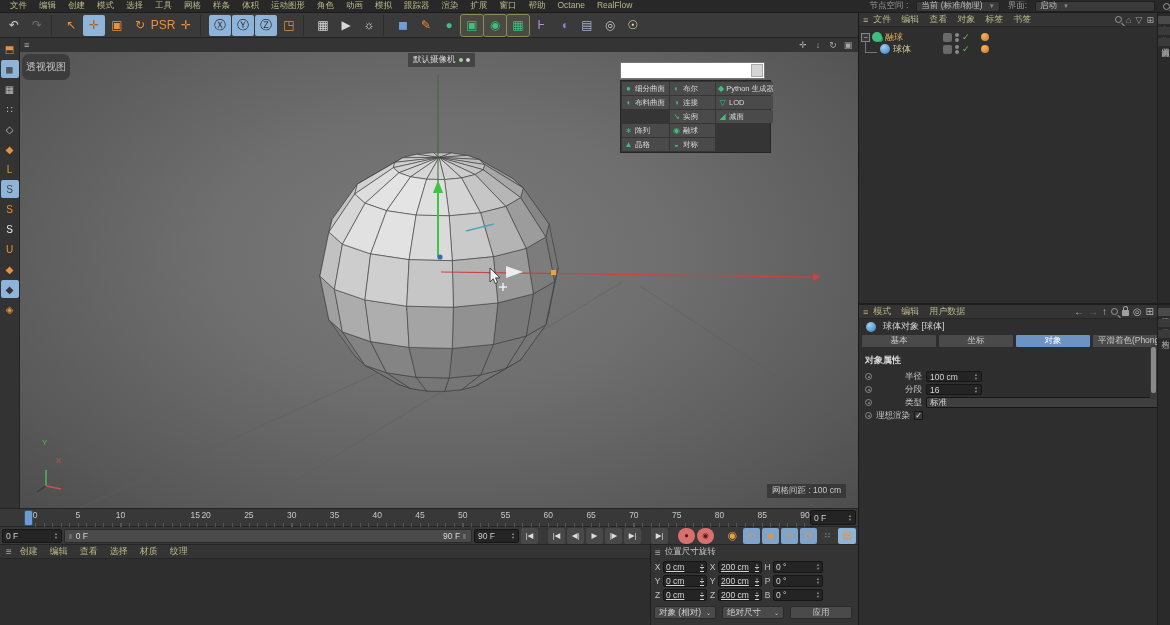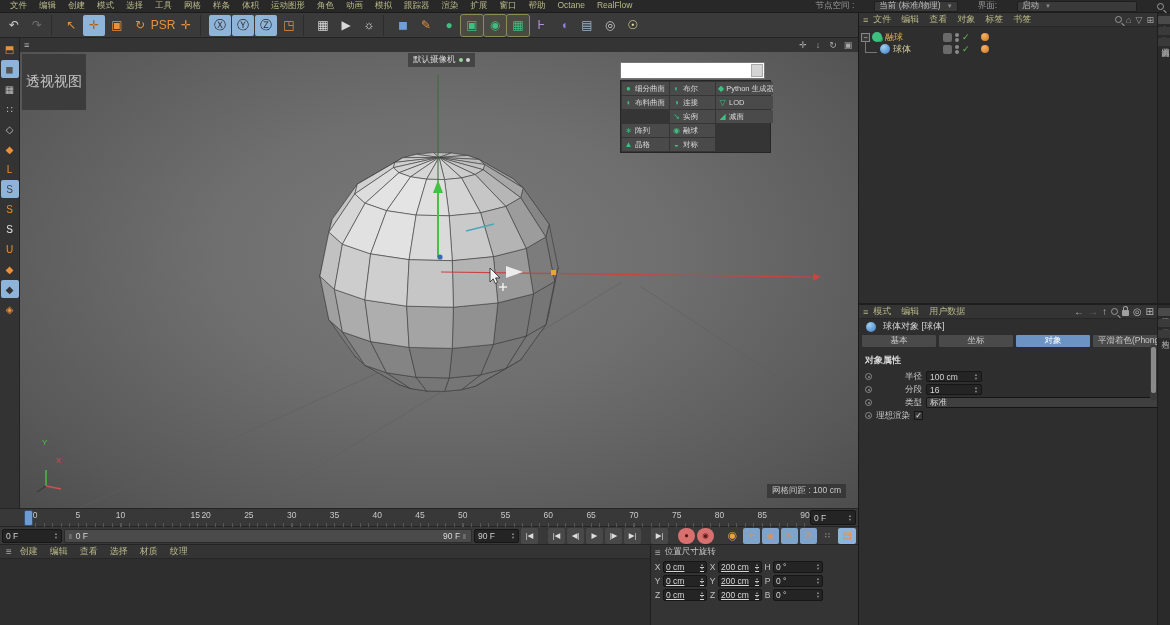--- a/index.html
+++ b/index.html
@@ -4,21 +4,21 @@
 <style>
   html,body{margin:0;padding:0;background:#222;}
   *{box-sizing:border-box;font-family:"Liberation Sans","DejaVu Sans",sans-serif;}
   .app{position:relative;width:1170px;height:625px;background:#2b2b2b;overflow:hidden;color:#cfcfcf;}
   .abs{position:absolute;}
 
   
   .menubar{left:0;top:0;width:1170px;height:13px;background:#282828;border-bottom:1px solid #1c1c1c;
     display:flex;align-items:center;font-size:8.5px;color:#b9b98a;padding-left:4px;}
   .menubar .mi{padding:0 6px;white-space:nowrap;}
-  .mb-right{margin-left:auto;display:flex;align-items:center;gap:20px;color:#9a9a9a;padding-right:6px;}
+  .mb-right{margin-left:auto;display:flex;align-items:center;gap:8px;color:#9a9a9a;}
   .mb-dd{background:#3a3a3a;border:1px solid #1f1f1f;border-radius:2px;padding:0 4px;height:11px;display:flex;align-items:center;gap:6px;color:#bdbdbd;}
   .mb-dd .car{font-size:6px;color:#8a8a8a;}
   .i-search{width:7px;height:7px;border:1px solid #9a9a9a;border-radius:50%;position:relative;display:inline-block;}
   .i-search::after{content:"";position:absolute;width:4px;height:1px;background:#9a9a9a;transform:rotate(45deg);left:5px;top:7px;}
 
   
   .toolbar{left:0;top:13px;width:858px;height:25px;background:#3a3a3a;border-bottom:1px solid #232323;
     display:flex;align-items:center;gap:1px;padding-left:3px;}
   .tb{width:22px;height:21px;border-radius:2px;display:flex;align-items:center;justify-content:center;
     font-size:12px;color:#cfcfcf;background:transparent;position:relative;}
@@ -33,21 +33,21 @@
   .lt.hl{background:#8fb4d9;color:#222;}
 
   
   .viewport{left:20px;top:38px;width:838px;height:470px;
     background:radial-gradient(ellipse at 50% 46%, #7a7a7a 0%, #6f6f6f 38%, #585858 82%, #4d4d4d 100%);overflow:hidden;}
   .vp-menu{position:absolute;left:0;top:0;width:100%;height:14px;background:#343434;display:flex;align-items:center;
     font-size:9px;color:#bdbdbd;padding-left:4px;gap:0;}
   .vp-menu .mi{padding:0 6px;}
   .vp-ctrls{margin-left:auto;display:flex;gap:3px;padding-right:4px;color:#a8a8a8;font-size:9px;}
   .vp-ctrls .vc{width:12px;height:12px;display:flex;align-items:center;justify-content:center;}
-  .vp-viewlabel{position:absolute;left:2px;top:16px;background:#3c3c3c;color:#c2c2c2;font-size:14px;padding:19px 4px;}
+  .vp-viewlabel{position:absolute;left:2px;top:16px;background:#3c3c3c;color:#c2c2c2;font-size:10px;padding:6px 4px;border-radius:7px;}
   .vp-camlabel{position:absolute;left:388px;top:15px;background:rgba(40,40,40,.55);color:#d8d8d8;font-size:8.5px;padding:1px 5px;display:flex;gap:3px;align-items:center;}
   .vp-camlabel .cd{width:4px;height:4px;border-radius:50%;background:#9ad19a;display:inline-block;}
   .vp-camlabel .cd2{background:#cfcfcf;}
   .vp-gridlabel{position:absolute;right:12px;bottom:10px;background:rgba(40,40,40,.6);color:#c8c8c8;font-size:8.5px;padding:1px 5px;}
   .vp-axis{position:absolute;left:14px;bottom:24px;width:50px;height:40px;font-size:8px;}
   .vp-axis .ay{position:absolute;left:8px;top:-6px;color:#4dbf4d;}
   .vp-axis .ax{position:absolute;left:22px;top:12px;color:#d05050;}
 
   
   .ruler{left:0;top:508px;width:858px;height:19px;background:#383838;border-top:1px solid #242424;border-bottom:1px solid #242424;}
@@ -657,20 +657,31 @@
           <span class="clab">B</span>
           <span class="cin w50">
             <span>0 °</span>
             <span class="stp">
               <span>▲</span>
               <span>▼</span>
             </span>
           </span>
         </div>
       </div>
+    <div class="coord-foot">
+      <span class="cdd">
+          <span>对象 (相对)</span>
+          <span style="font-size:6px">⌄</span>
+        </span>
+      <span class="cdd">
+          <span>绝对尺寸</span>
+          <span style="font-size:6px">⌄</span>
+        </span>
+      <span class="capply">应用</span>
+    </div>
   </div>
 
   <div class="om abs">
     <div class="om-menu">
       <span class="burger">≡</span>
       <span><span class="mi">文件</span><span class="mi">编辑</span><span class="mi">查看</span><span class="mi">对象</span><span class="mi">标签</span><span class="mi">书签</span></span>
       <span class="pm-right">
         <span class="i-search"></span>
         <span>⌂</span>
         <span>▽</span>

